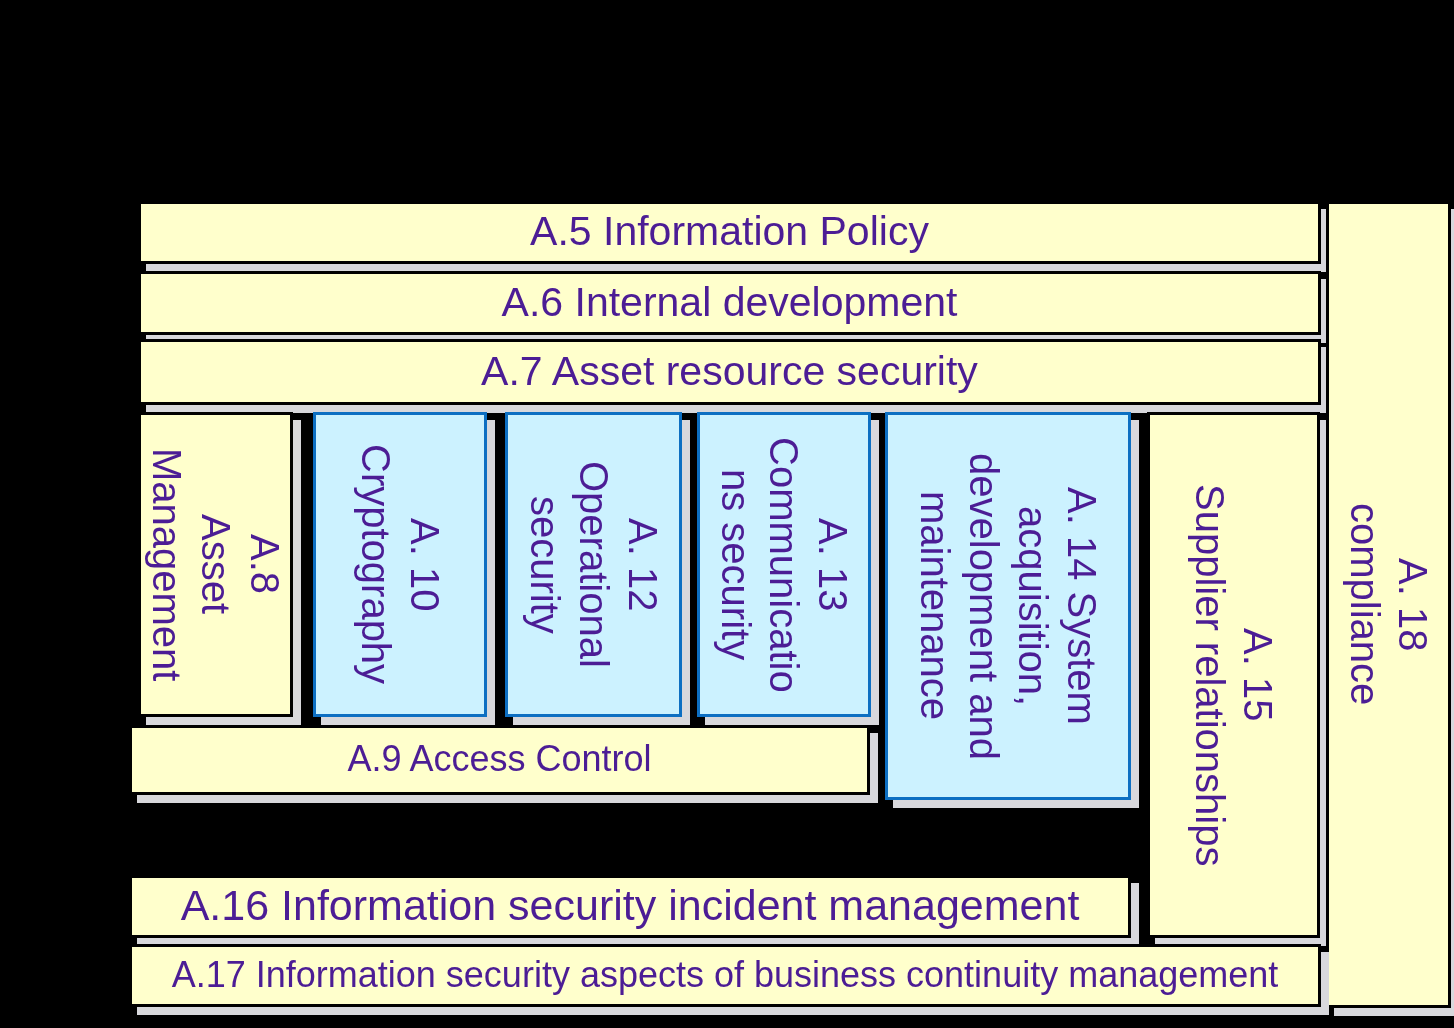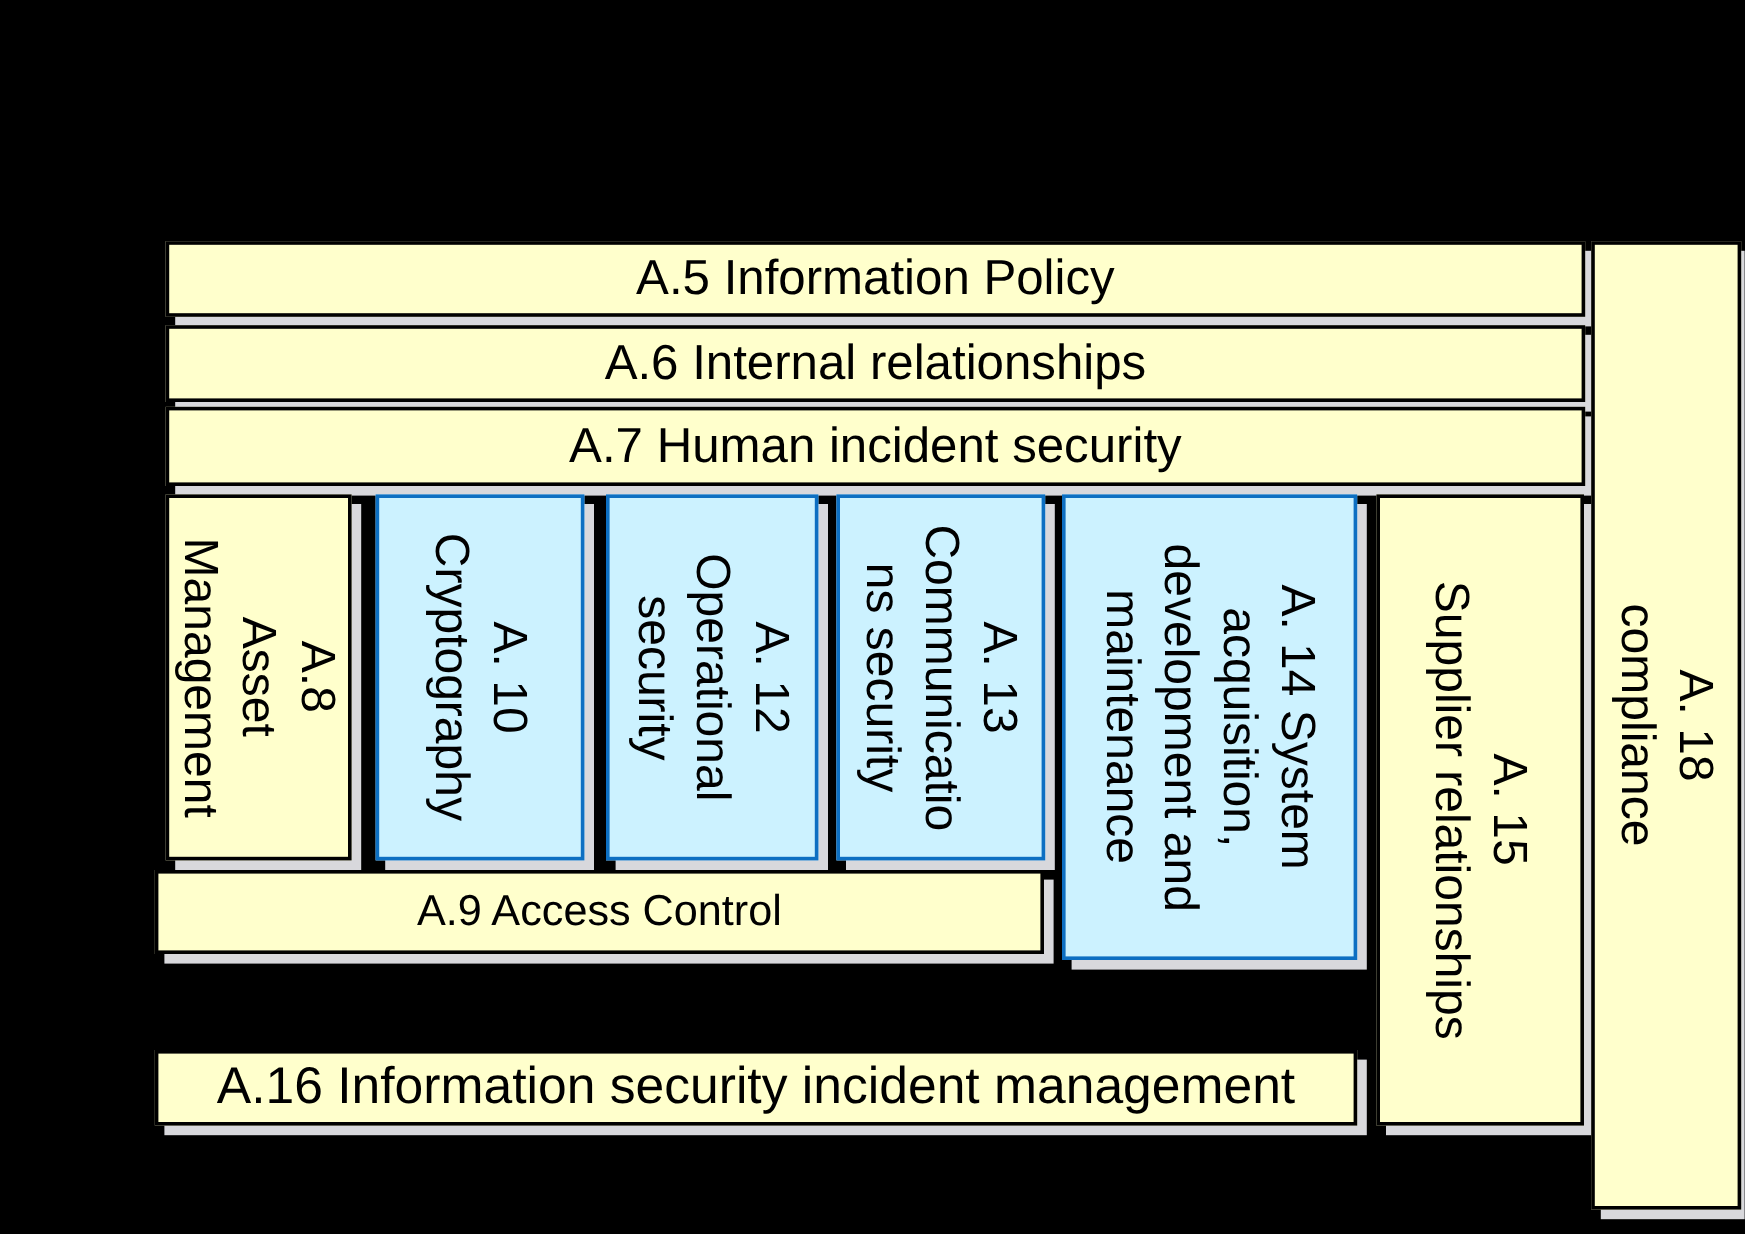--- a/index.html
+++ b/index.html
@@ -7,21 +7,21 @@
     padding: 0;
     background: #000000;
   }
   .canvas {
     position: relative;
     width: 1454px;
     height: 1028px;
     background: #000000;
     overflow: hidden;
     font-family: "Liberation Sans", sans-serif;
-    color: #000000;
+    color: #4c1d95;
   }
   .box {
     position: absolute;
     box-sizing: border-box;
     background: #FFFFCC;
     border: 3px solid #000000;
     box-shadow: 8px 8px 0 #D8D8DC;
     display: flex;
     align-items: center;
     justify-content: center;
@@ -50,25 +50,25 @@
 </head>
 <body>
 
 <div class="canvas">
 
   <div class="box bar" style="left:138px; top:201px; width:1183px; height:63px;">
     <span class="label fs41">A.5 Information Policy</span>
   </div>
 
   <div class="box bar" style="left:138px; top:271px; width:1183px; height:64px;">
-    <span class="label fs41">A.6 Internal relationships</span>
+    <span class="label fs41">A.6 Internal development</span>
   </div>
 
   <div class="box bar" style="left:138px; top:339px; width:1183px; height:66px;">
-    <span class="label fs41">A.7 Human incident security</span>
+    <span class="label fs41">A.7 Asset resource security</span>
   </div>
 
   <div class="box col" style="left:138px; top:412px; width:155px; height:305px;">
     <span class="vlabel">A.8
 Asset
 Management</span>
   </div>
 
   <div class="box col blue" style="left:313px; top:412px; width:174px; height:305px;">
     <span class="vlabel">A. 10
@@ -106,14 +106,17 @@
 
   <div class="box bar" style="left:129px; top:725px; width:741px; height:70px;text-align:center;">
     <span class="label fs36">A.9 Access Control</span>
   </div>
 
 
   <div class="box bar" style="left:129px; top:875px; width:1002px; height:63px;">
     <span class="label fs43">A.16 Information security incident management</span>
   </div>
 
+  <div class="box bar" style="left:129px; top:944px; width:1192px; height:63px;">
+    <span class="label fs36">A.17 Information security aspects of business continuity management</span>
+  </div>
 
 </div>
 
 </body></html>

